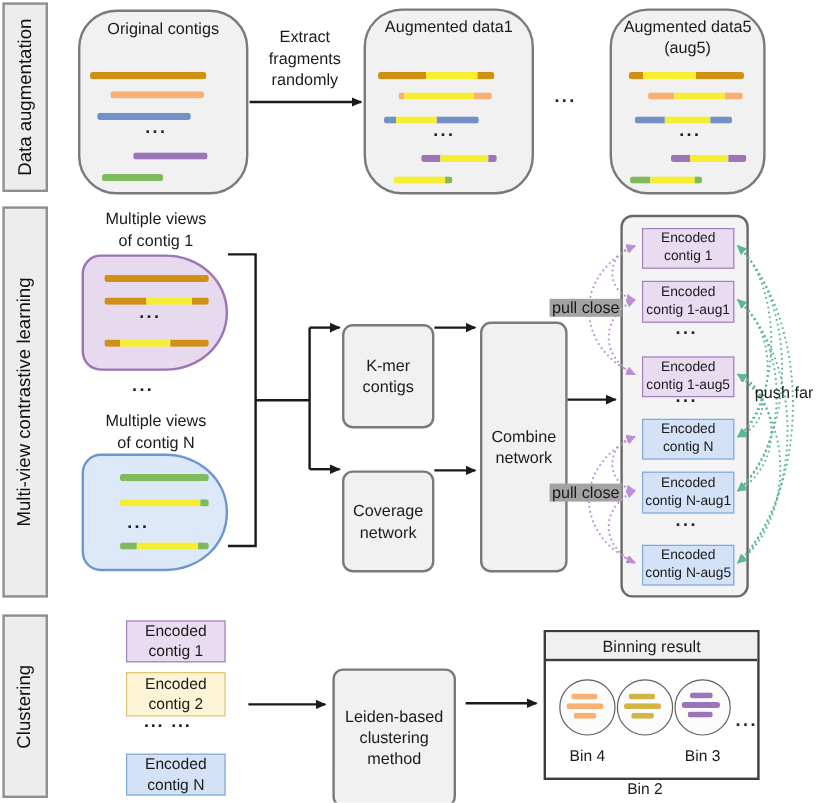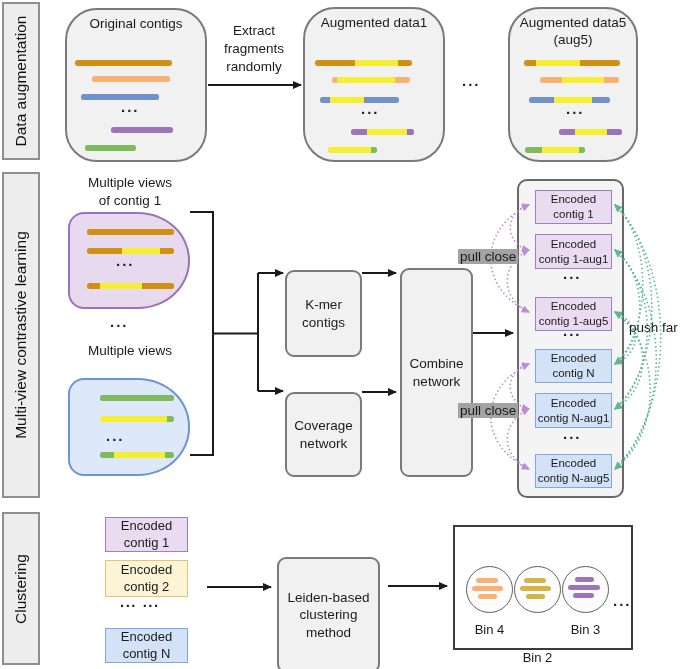--- a/index.html
+++ b/index.html
@@ -170,20 +170,21 @@
         <span style="width: 13px; background: rgb(207, 144, 19);"></span>
         <span style="width: 42px; background: rgb(246, 238, 51);"></span>
         <span style="width: 32px; background: rgb(207, 144, 19);"></span>
       </div>
     </div>
 
   <div class="dots" style="left:110px;top:322px;">...</div>
 
   <div class="freetext" style="left:60px;top:342px;width:140px;">
     <div>Multiple views</div>
+    <div>of contig N</div>
   </div>
 
   <div class="dshape layer2" style="left: 68px; top: 378px; width: 122px; height: 98px; background-color: rgb(221, 233, 249); border-color: rgb(109, 149, 211);">
       <div class="cbar" style="left: 30px; top: 15px; height: 6px;">
         <span style="width: 74px; background: rgb(127, 186, 95);"></span>
       </div>
       <div class="cbar" style="left: 30px; top: 36px; height: 6px;">
         <span style="width: 67px; background: rgb(246, 238, 51);"></span>
         <span style="width: 7px; background: rgb(127, 186, 95);"></span>
       </div>
@@ -258,20 +259,23 @@
     <div>contig N</div>
   </div>
 
   <div class="smallbox layer2" style="left: 277px; top: 517px; width: 103px; height: 116px; background-color: rgb(241, 241, 241); border-color: rgb(122, 122, 122);">
     <div>Leiden-based</div>
     <div>clustering</div>
     <div>method</div>
   </div>
 
   <div class="binbox layer2" style="left: 453px; top: 525px; width: 180px; height: 125px; border-color: rgb(60, 60, 60);">
+    <div class="binhdr" style="background-color: rgb(240, 240, 240); border-color: rgb(60, 60, 60);">
+      <span>Binning result</span>
+    </div>
     <div class="circle" style="left: 11px; top: 39px; border-color: rgb(96, 96, 96);">
         <div class="cbar" style="left: 9px; top: 11px; height: 5px;">
           <span style="width: 22px; background: rgb(249, 177, 115);"></span>
         </div>
         <div class="cbar" style="left: 5px; top: 19px; height: 5px;">
           <span style="width: 31px; background: rgb(249, 177, 115);"></span>
         </div>
         <div class="cbar" style="left: 11px; top: 27px; height: 5px;">
           <span style="width: 19px; background: rgb(249, 177, 115);"></span>
         </div>

